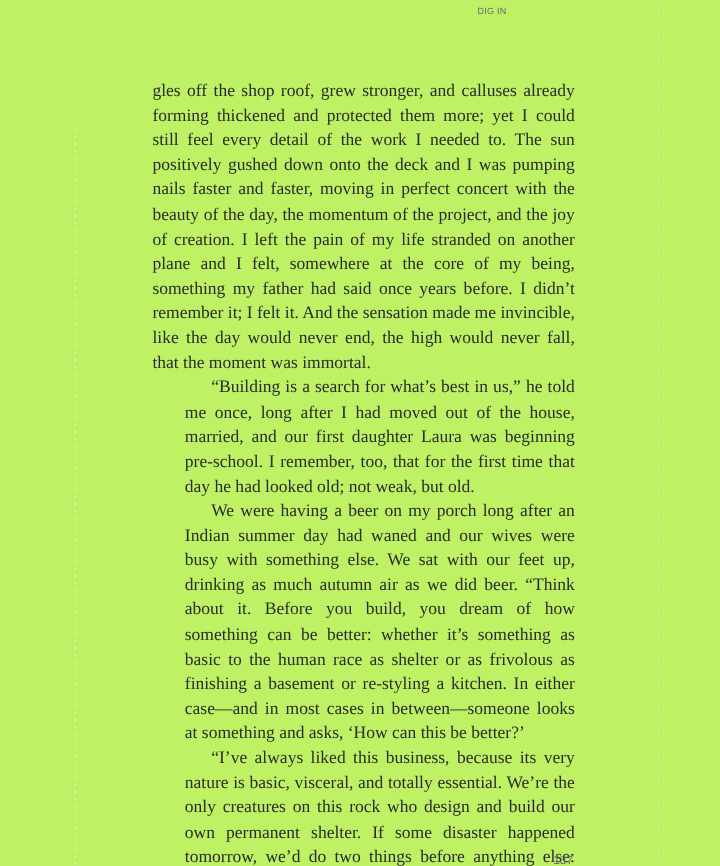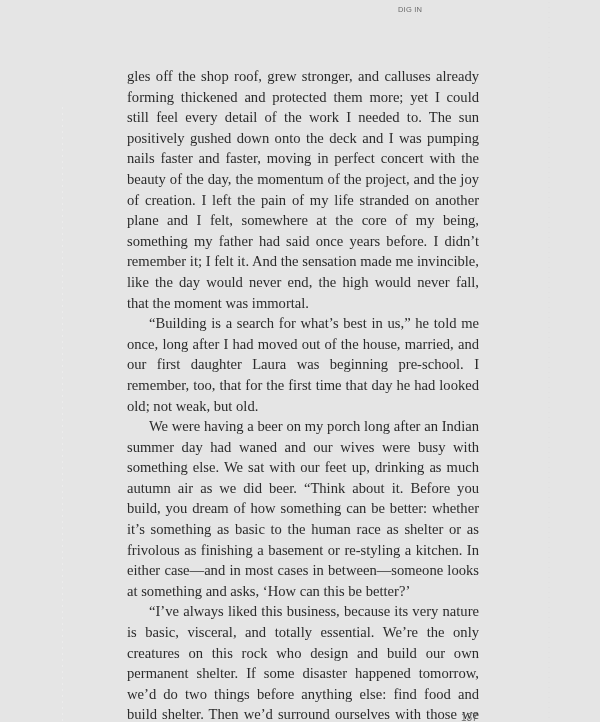--- a/index.html
+++ b/index.html
@@ -2,21 +2,21 @@
 <html><head>
 <meta charset="utf-8">
 <style>
   html, body { margin: 0; padding: 0; }
   body {
     width: 600px; height: 722px; overflow: hidden;
     background: #ffffff; position: relative;
     font-family: "Liberation Serif", serif;
     color: #2a2a2a;
   }
-  .page { position: absolute; left: 0; top: 0; width: 600px; height: 722px; background: #e5e5e5; }
+  .page { position: absolute; left: 0; top: 0; width: 600px; height: 722px; background: #bef264; }
   .edge-right {
     position: absolute; left: 548px; top: 0; width: 2px; height: 722px;
     background-image: radial-gradient(circle, #e2e2e2 0.7px, transparent 0.8px);
     background-size: 2px 5px;
   }
   .edge-left {
     position: absolute; left: 62px; top: 105px; width: 1px; height: 617px;
     background-image: radial-gradient(circle, #ececec 0.5px, transparent 0.6px);
     background-size: 1px 6px;
   }
@@ -24,21 +24,21 @@
     position: absolute; left: 398px; top: 5px; width: 20px;
     font-family: "Liberation Sans", sans-serif; font-size: 7.5px;
     color: #6a6a6a; letter-spacing: 0.2px; white-space: nowrap;
   }
   .body-text {
     position: absolute; left: 127px; top: 66px; width: 352px;
     font-size: 14.6px; line-height: 20.6px; text-align: justify;
     color: #2b2b2b;
   }
   .body-text p { margin: 0; text-indent: 0; }
-  .body-text p.indent { text-indent: 22px; }
+  .body-text p.indent { text-indent: 22px; margin-left: 27px; }
   .folio {
     position: absolute; left: 461px; top: 712px;
     font-family: "Liberation Sans", sans-serif; font-size: 10px; color: #6a6a6a;
   }
 </style>
 </head>
 <body>
 
 <div class="page">
   <div class="edge-left"></div>

